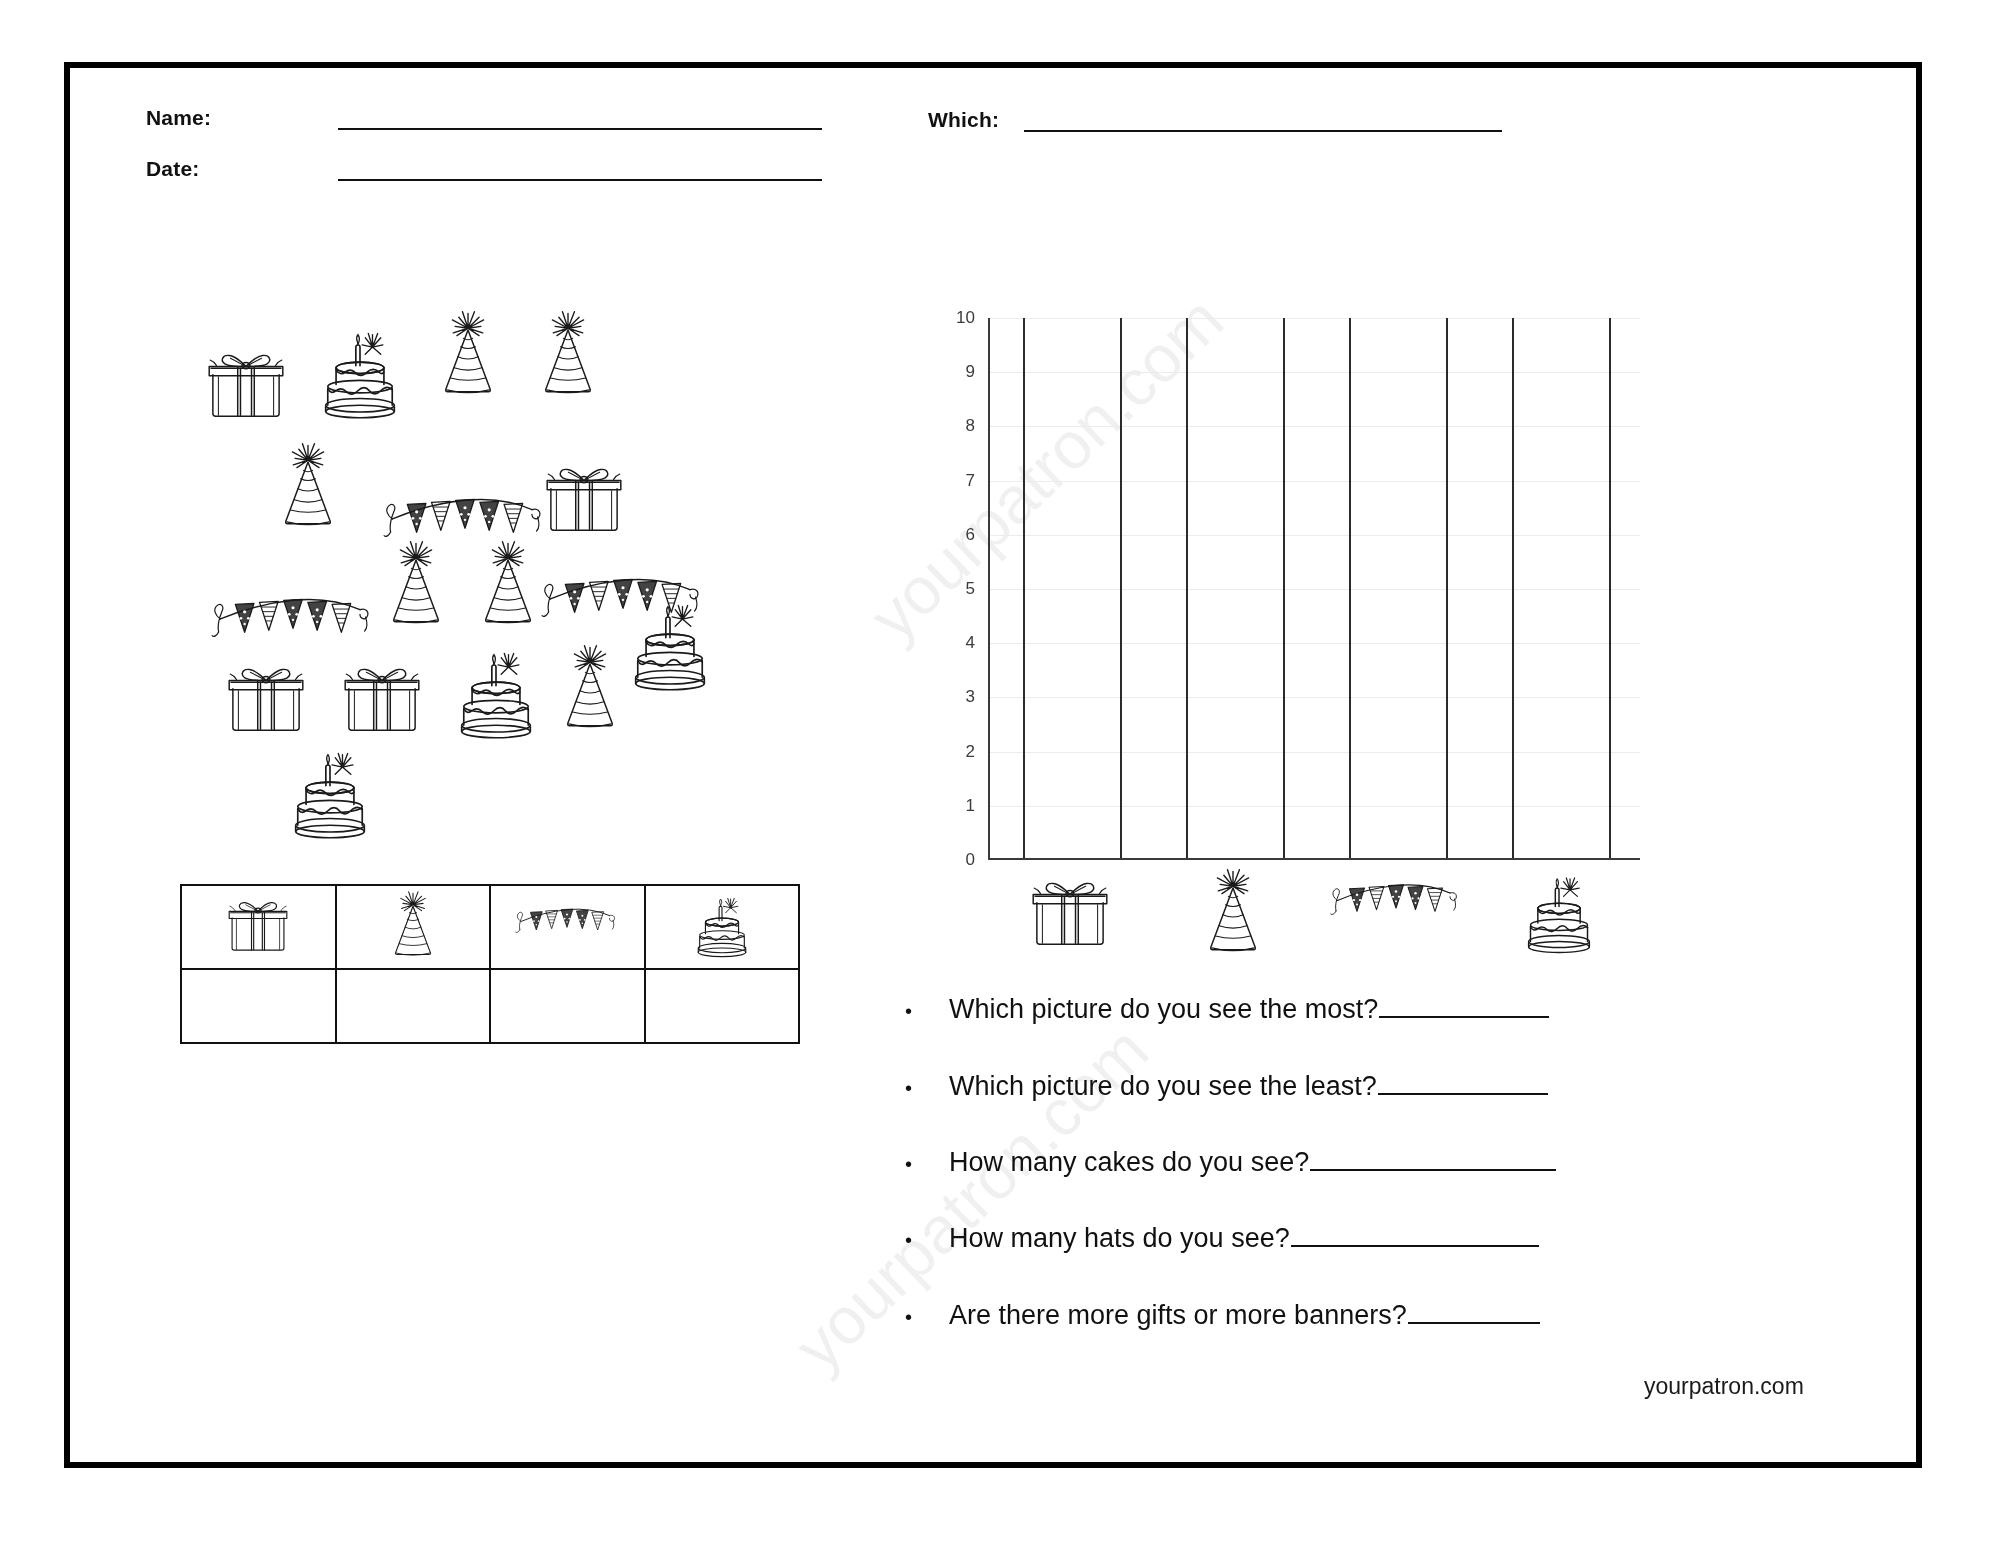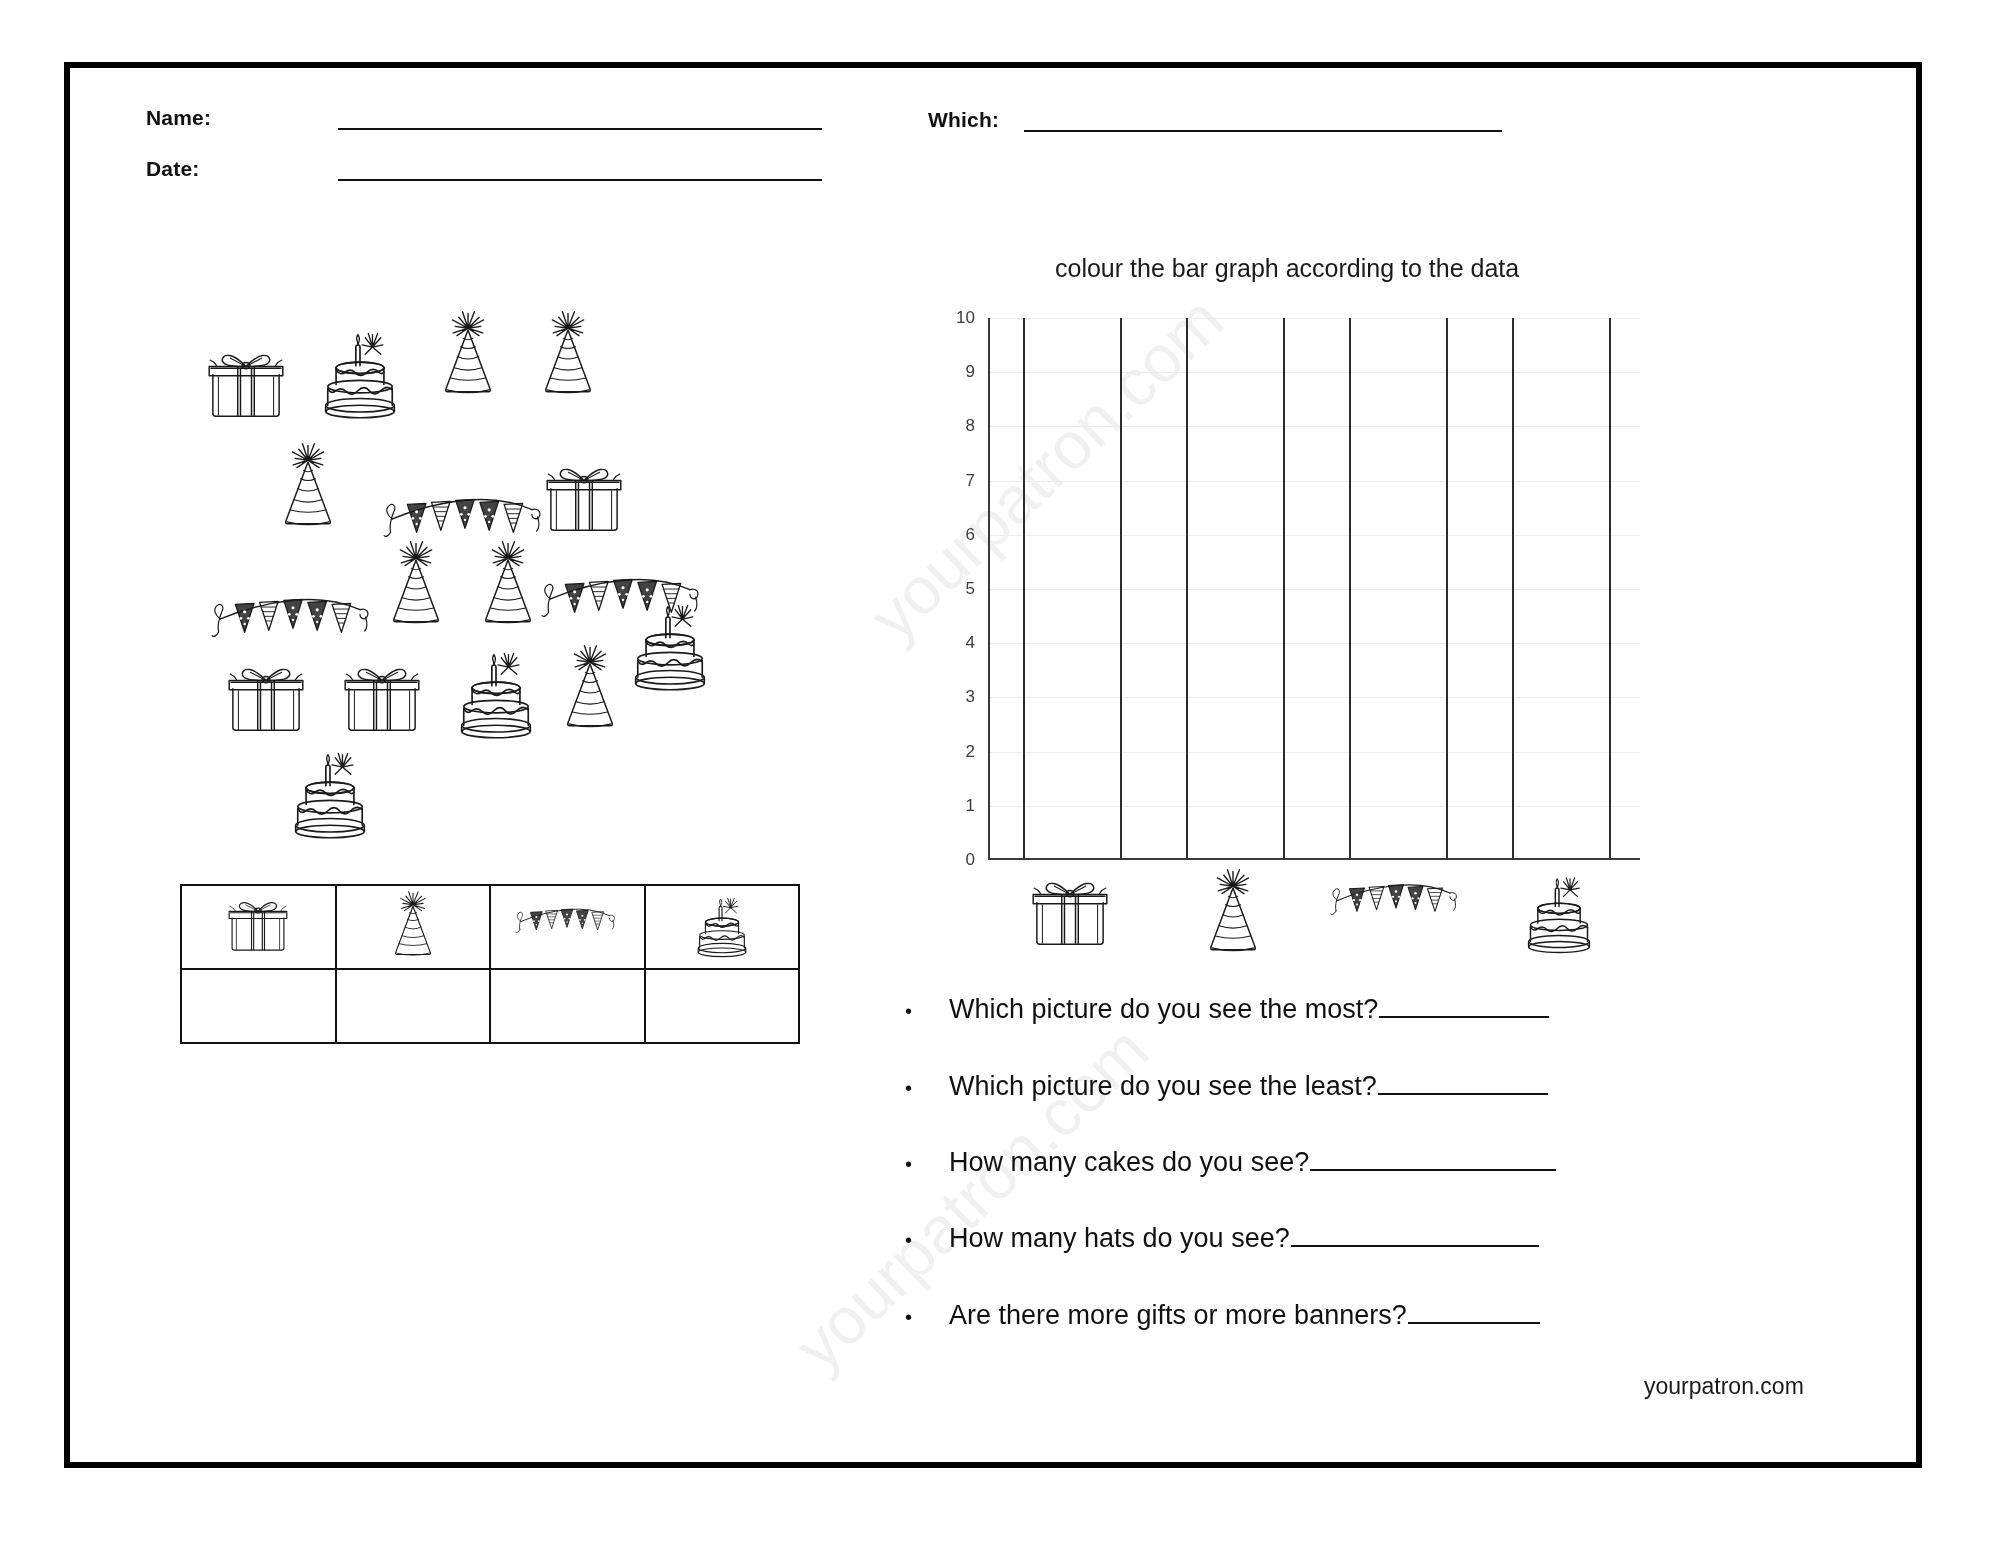--- a/index.html
+++ b/index.html
@@ -201,21 +201,20 @@
 
   <div class="field-label" id="lbl-name">Name:</div>
   <div class="field-rule" id="rule-name"></div>
 
   <div class="field-label" id="lbl-date">Date:</div>
   <div class="field-rule" id="rule-date"></div>
 
   <div class="field-label" id="lbl-score">Which:</div>
   <div class="field-rule" id="rule-score"></div>
 
-  <div class="instruction" id="instr-right">colour the bar graph according to the data</div>
 
   <div id="picture-pool">
       <div class="pic" style="left: 0px; top: 38px;"><svg width="92" height="92" viewBox="0 0 100 100" xmlns="http://www.w3.org/2000/svg">
   <g fill="none" stroke="#1a1a1a" stroke-width="1.6" stroke-linecap="round" stroke-linejoin="round">
     <path d="M14 40 L14 82 Q14 85 17 85 L83 85 Q86 85 86 82 L86 40"></path>
     <path d="M10 31 L90 31 L90 41 L10 41 Z"></path>
     <path d="M12 33 L88 33"></path>
     <path d="M41 31 L41 85 M59 31 L59 85"></path>
     <path d="M44 33 L44 84 M56 33 L56 84"></path>
     <path d="M50 31 C50 31 40 20 32 19 C24 18 22 25 27 28 C32 31 42 31 50 31 Z"></path>

